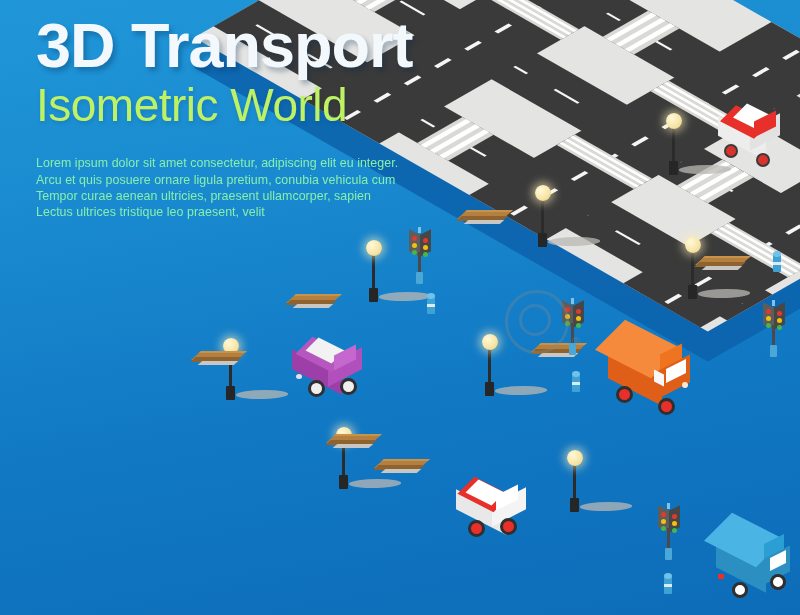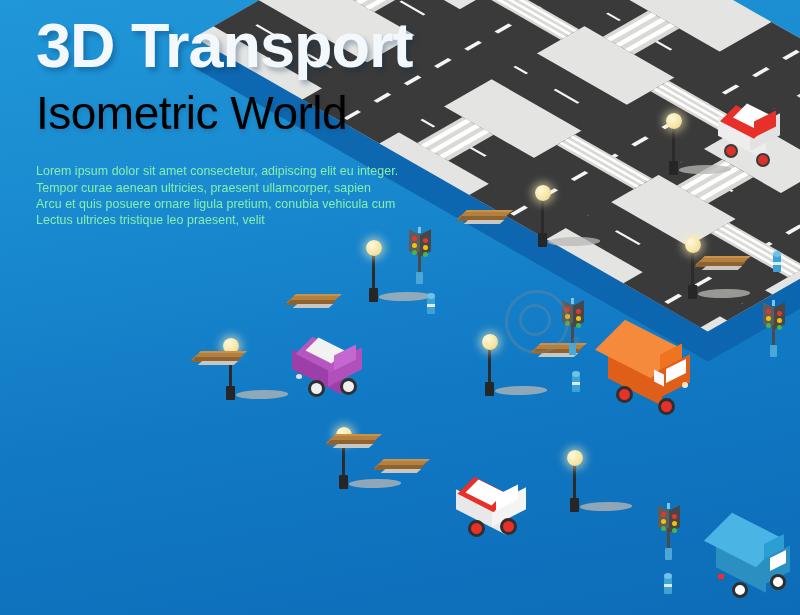--- a/index.html
+++ b/index.html
@@ -16,22 +16,22 @@
 
   
   .textblock{position:absolute;left:36px;top:14px;width:560px;z-index:40;}
   .title{
     font-size:63px;line-height:1.0;font-weight:bold;color:#f2f8fc;
     letter-spacing:-1px;margin:0 0 4px 0;
     text-shadow:3px 4px 5px rgba(0,40,80,0.30);
     font-family:"Liberation Sans", sans-serif;
   }
   .subtitle{
-    font-size:46px;line-height:1.05;color:#000000;font-weight:300;
-    letter-spacing:-0.5px;margin:12px 0 26px 0;
+    font-size:46px;line-height:1.05;color:#bef264;font-weight:300;
+    letter-spacing:-0.5px;margin:4px 0 26px 0;
     text-shadow:1px 2px 4px rgba(0,40,80,0.18);
   }
   .lede{margin:0;padding:0;list-style:none;}
   .lede li{
     font-size:12.4px;line-height:16.2px;color:#86efac;
     letter-spacing:0.05px;white-space:nowrap;
   }
 
   
   .stage{position:absolute;left:0;top:0;width:800px;height:615px;z-index:10;}
@@ -455,22 +455,22 @@
       <div class="part" style="left:58px;top:50px;width:10px;height:10px;border-radius:50%;background:#ffffff;border:3px solid #2f2f2f;"></div>
     </div>
 
   </div>
 
   <div class="textblock">
     <h1 class="title">3D Transport</h1>
     <h2 class="subtitle">Isometric World</h2>
     <ul class="lede">
       <li>Lorem ipsum dolor sit amet consectetur, adipiscing elit eu integer.</li>
+      <li>Arcu et quis posuere ornare ligula pretium, conubia vehicula cum</li>
       <li>Tempor curae aenean ultricies, praesent ullamcorper, sapien</li>
-      <li>Arcu et quis posuere ornare ligula pretium, conubia vehicula cum</li>
       <li>Lectus ultrices tristique leo praesent, velit</li>
     </ul>
   </div>
 
   <div class="wm">
     <div class="wm-spiral"></div>
     <div class="wm-reg">®</div>
   </div>
 
 </div>

